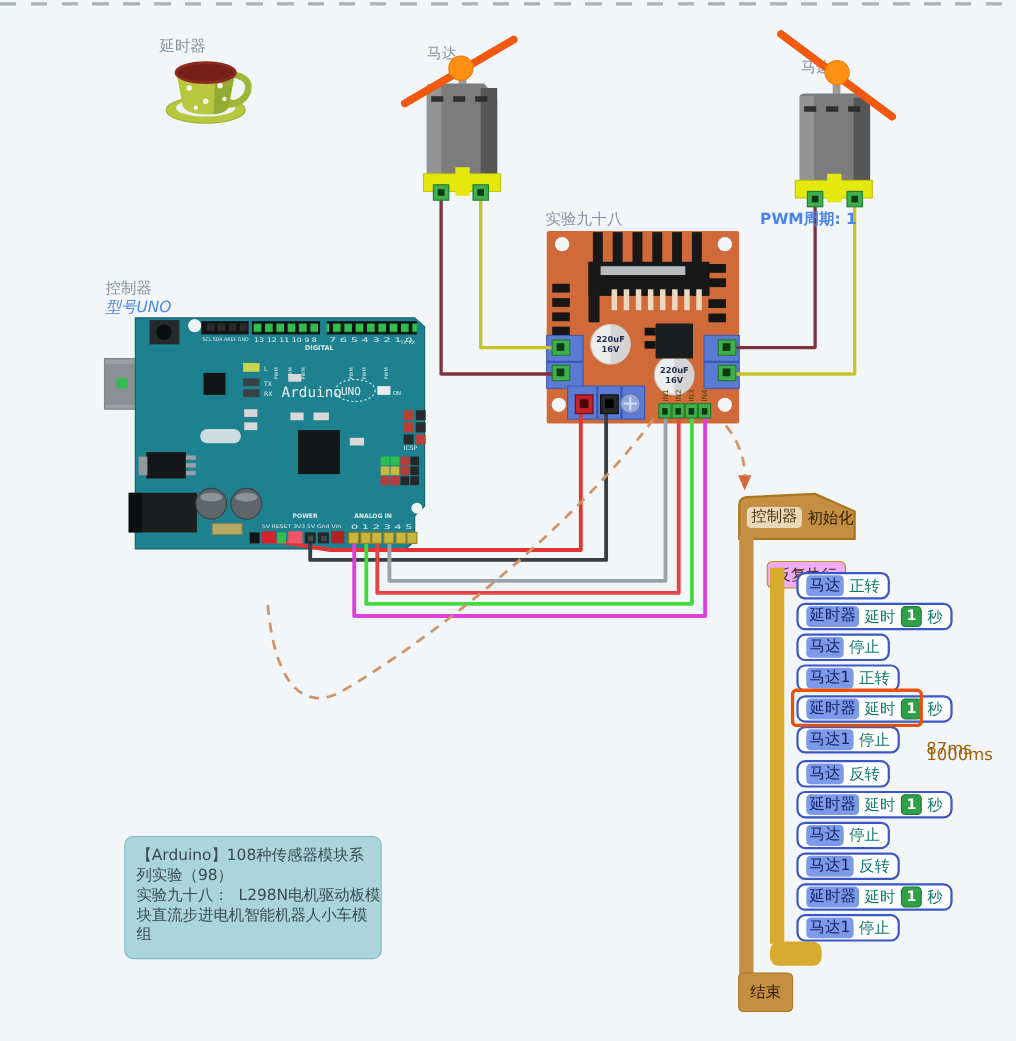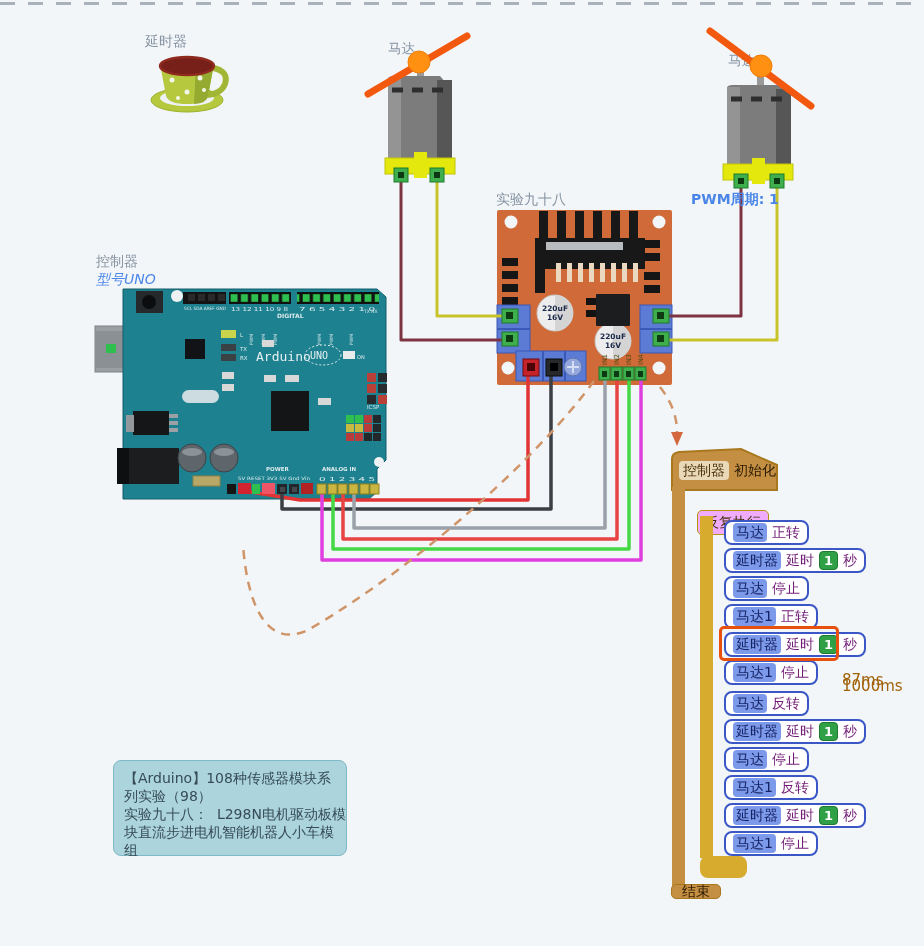--- a/index.html
+++ b/index.html
@@ -10,39 +10,39 @@
   .scene{position:absolute;left:0;top:0;}
   .lbl{position:absolute;font-size:14px;color:#8593a2;white-space:nowrap;}
   .lbl.blue{color:#4a86e8;}
   
   .block{position:absolute;left:724px;display:inline-flex;align-items:center;gap:5px;
     background:#ffffff;border:2px solid #3a57c5;border-radius:8px;height:25px;
     padding:0 7px;box-sizing:border-box;font-size:14px;color:#1b2a6b;white-space:nowrap;}
   .dev{background:#7d99ea;border-radius:4px;padding:0 3px;line-height:19px;color:#152465;}
   .num{background:#2fa045;border:1px solid #1d7a30;color:#fff;border-radius:4px;
     padding:0 4px;line-height:17px;font-size:13px;font-weight:bold;}
-  .act{color:#701a75;}
+  .act{color:#0f766e;}
   .start-overlay{position:absolute;left:679px;top:461px;display:flex;align-items:center;gap:5px;
     font-size:14px;color:#2a1a02;}
   .start-badge{background:#ead9b8;color:#4a3208;border-radius:4px;padding:0 4px;line-height:19px;}
   .loop-head{position:absolute;left:697px;top:494px;width:72px;height:25px;box-sizing:border-box;
     background:#f0abfc;border:1px solid #b8940e;border-radius:5px;display:flex;align-items:center;
     justify-content:center;font-size:14px;color:#3a2e00;margin-top:16px;}
   .spine-y{position:absolute;left:700px;top:516px;width:13px;height:342px;background:#d6ab2e;}
   .foot-y{position:absolute;left:700px;top:856px;width:47px;height:22px;background:#d6ab2e;border-radius:8px;}
   .spine-o{position:absolute;left:672px;top:487px;width:13px;height:399px;background:#c48f42;}
-  .end-block{position:absolute;left:671px;top:884px;width:50px;height:15px;box-sizing:border-box;
+  .end-block{position:absolute;left:671px;top:884px;width:50px;height:36px;box-sizing:border-box;
     background:#c48f42;border:1px solid #a9781e;border-radius:5px;display:flex;align-items:center;
     justify-content:center;font-size:14px;color:#301c02;}
   .hl-box{position:absolute;left:719px;top:626px;width:120px;height:35px;box-sizing:border-box;
     border:3px solid #e8500e;border-radius:5px;}
   .ann{position:absolute;left:842px;font-size:15px;white-space:nowrap;}
   .ann.meas{top:627px;color:#a16207;margin-top:44px;}
   .ann.expc{top:677px;color:#a16207;}
-  .info-box{position:absolute;left:113px;top:760px;width:234px;height:96px;box-sizing:border-box;
+  .info-box{position:absolute;left:113px;top:760px;width:234px;height:112px;box-sizing:border-box;
     background:#abd4dd;border:1px solid #7fb8c6;border-radius:8px;padding:8px 10px;
     font-size:14px;line-height:18px;color:#374c55;white-space:pre;}
 </style>
 </head>
 <body>
 
 <div class="canvas">
   <div class="top-border"></div>
 
   <svg class="scene" width="924" height="946" viewBox="0 0 924 946">

